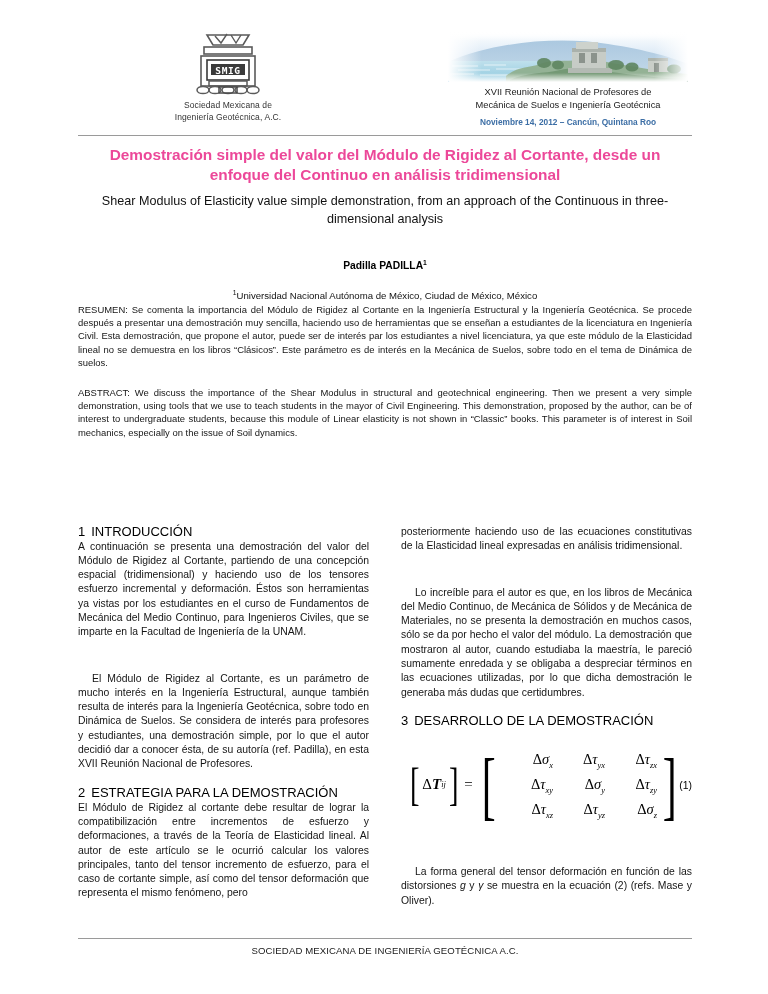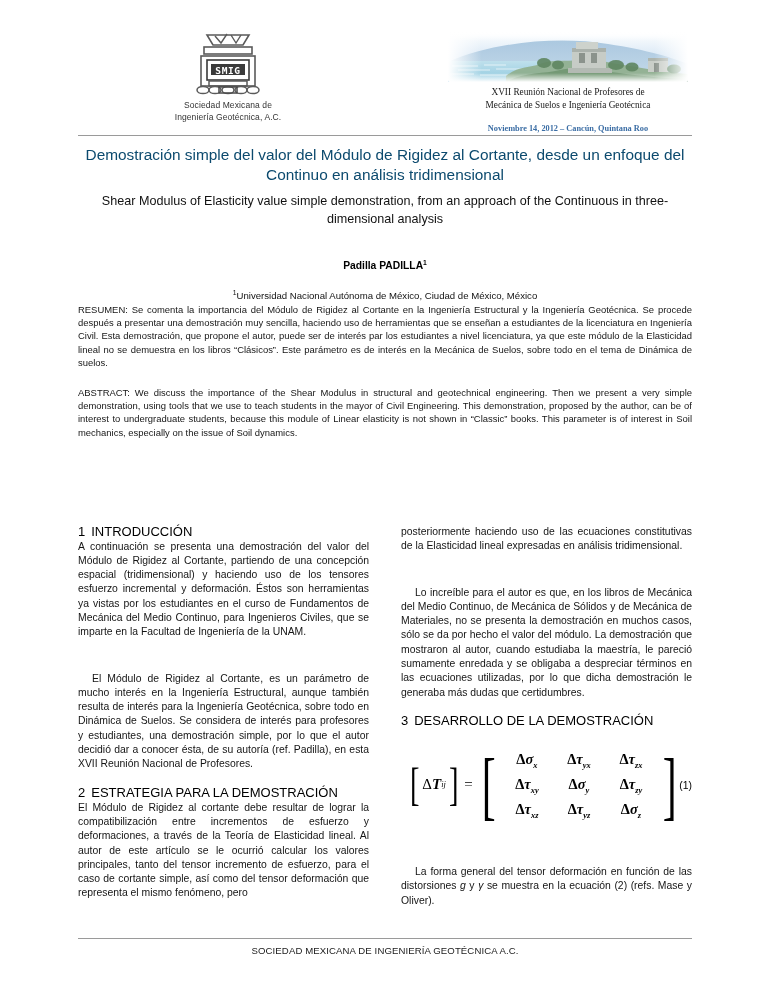--- a/index.html
+++ b/index.html
@@ -52,42 +52,41 @@
     letter-spacing: 0.1px;
     text-align: center;
   }
 
   .header-right {
     position: absolute;
     right: 0px;
     top: 2px;
     width: 248px;
     text-align: center;
-    font-family: Liberation Serif, serif;
   }
   .banner-img {
     width: 240px;
     height: 50px;
     margin: 0 auto 4px auto;
     position: relative;
     overflow: hidden;
     border-radius: 2px;
   }
   .banner-img svg { display: block; }
   .banner-line {
     font-size: 9.3px;
     line-height: 12.5px;
     color: #1a1a1a;
     white-space: nowrap;
   }
   .banner-date {
     font-size: 8.3px;
     font-weight: bold;
     line-height: 12px;
-    margin-top: 12px;
+    margin-top: 5px;
     white-space: nowrap;
   }
   .header-rule {
     position: absolute;
     left: 78px;
     top: 135px;
     width: 614px;
     border-top: 1px solid #9a9a9a;
     height: 0;
   }
@@ -96,22 +95,22 @@
   .title-block {
     position: absolute;
     left: 78px;
     top: 145px;
     width: 614px;
     text-align: center;
   }
   .title-es {
     font-size: 15.4px;
     line-height: 20px;
-    font-weight: normal;
-    color: #0c4a6e;
+    font-weight: bold;
+    color: #ec4899;
     padding: 0 6px;
   }
   .title-en {
     font-size: 12.6px;
     line-height: 18px;
     margin-top: 7px;
     color: #111111;
     padding: 0 14px;
   }
   .author {
@@ -220,25 +219,24 @@
     margin: 0 3px;
   }
   .matrix {
     display: inline-block;
   }
   .matrix .mrow {
     display: flex;
   }
   .matrix .mcell {
     width: 52px;
-    text-align: center;
+    text-align: right;
     font-size: 14.5px;
     line-height: 25px;
     white-space: nowrap;
-    font-weight: bold;
   }
   .gl { font-style: normal; }
   .it { font-style: italic; }
   sub.sb {
     font-size: 8.4px;
     font-style: italic;
     vertical-align: sub;
     line-height: 0;
   }
   .eq-number {

